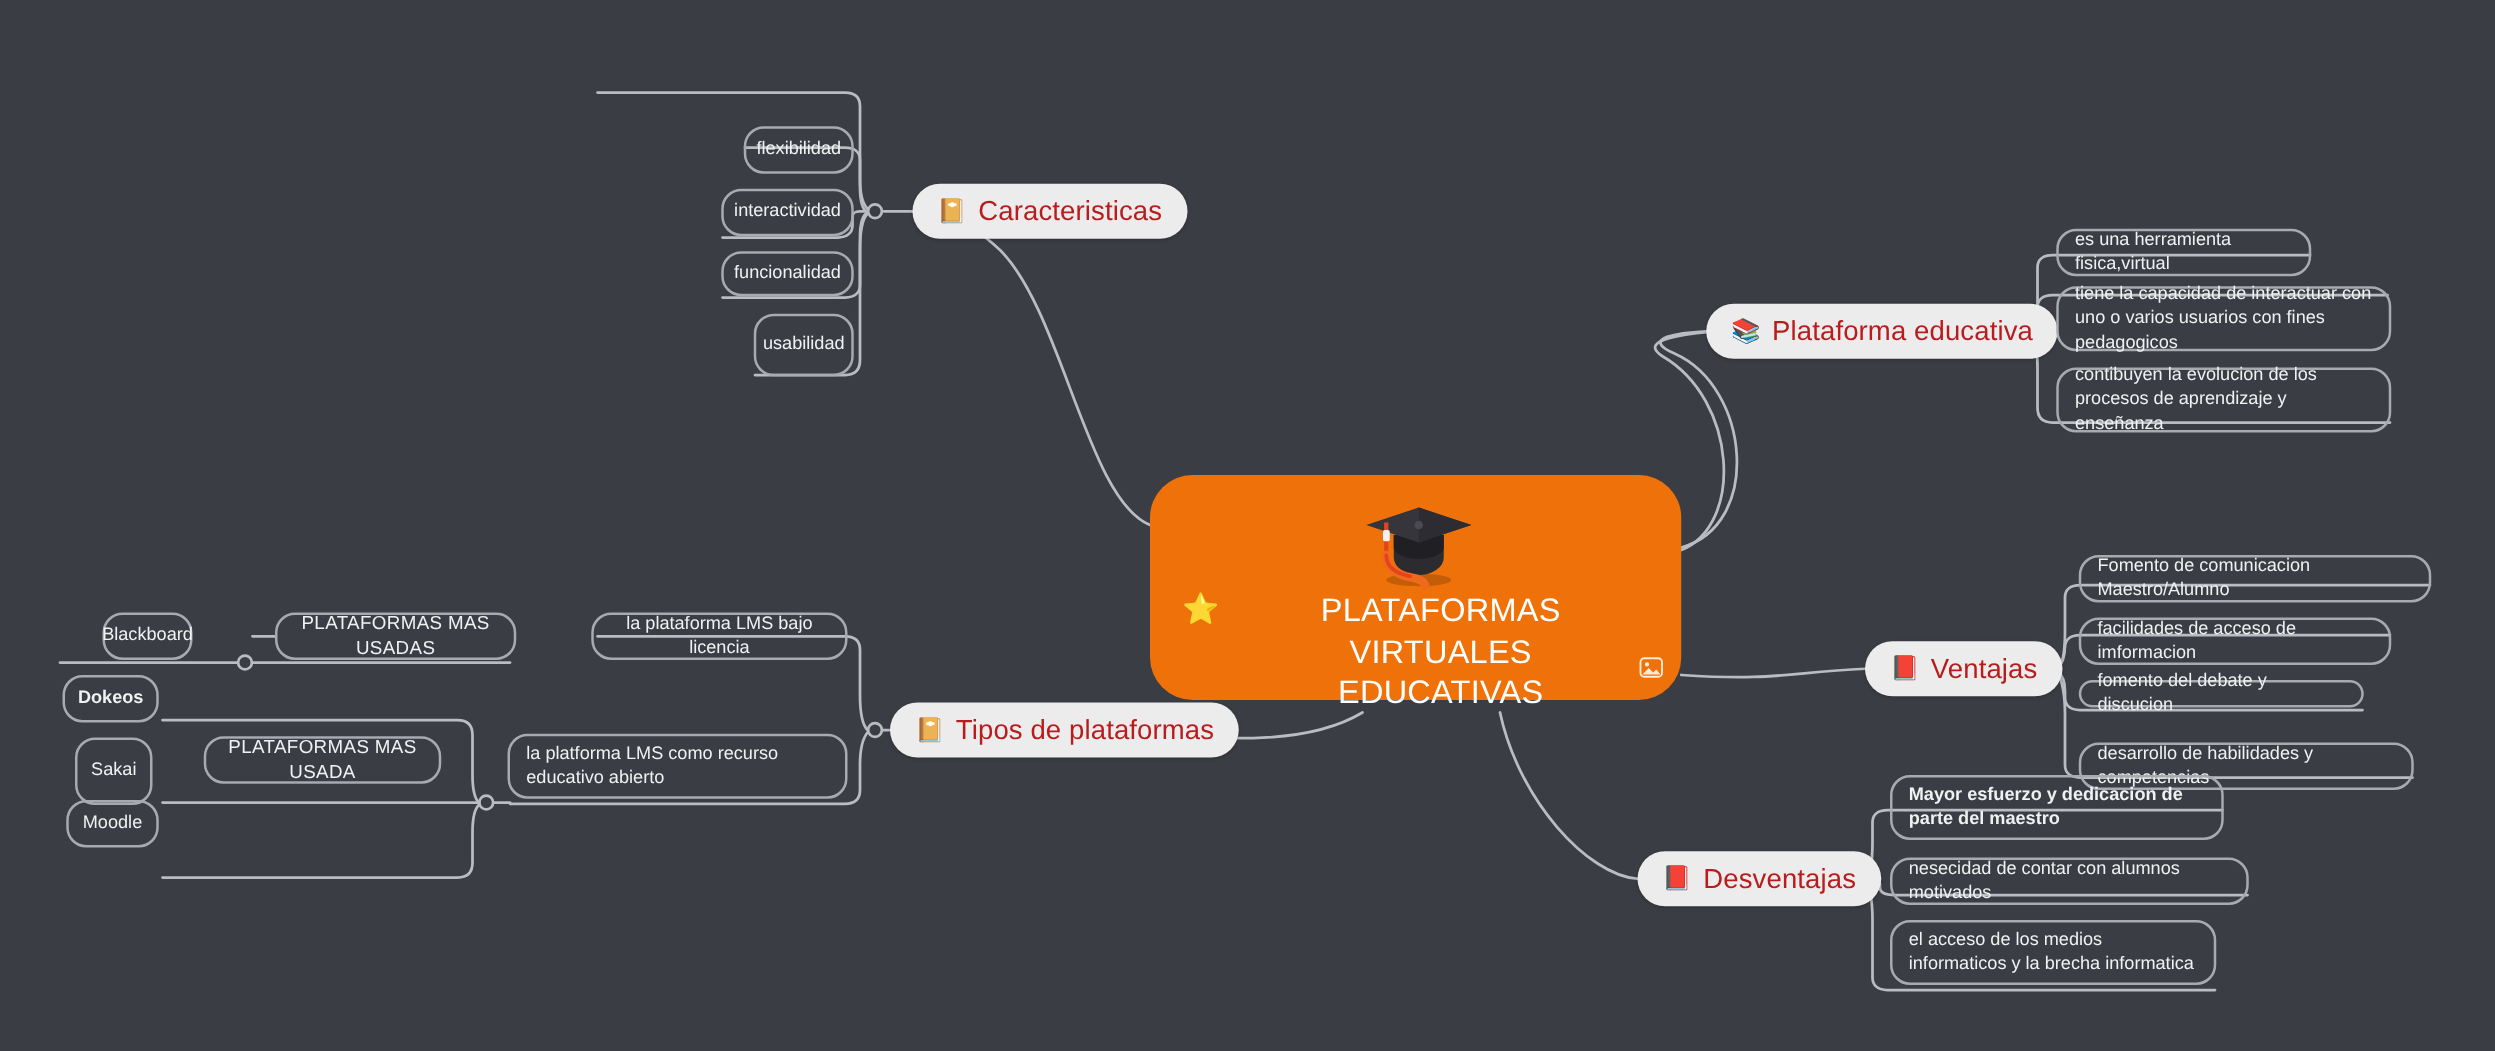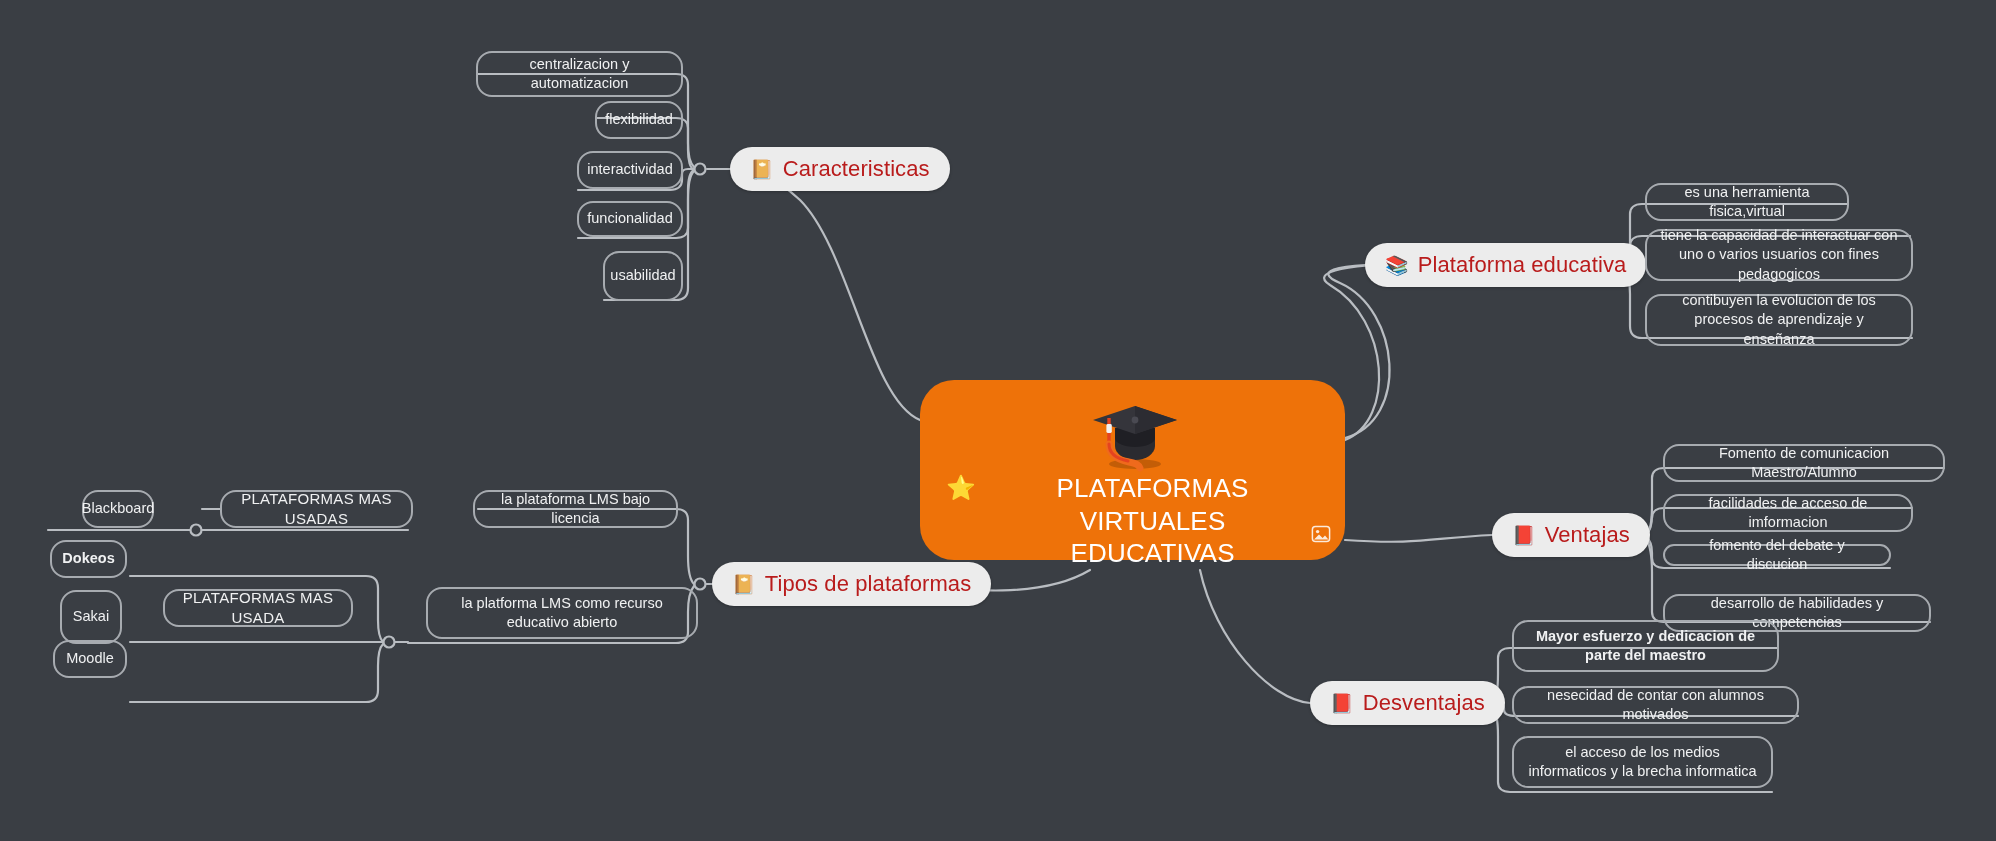--- a/index.html
+++ b/index.html
@@ -64,21 +64,20 @@
     position:absolute;
     border:2px solid #a7abb0;
     border-radius:16px;
     background:transparent;
     color:#f0f1f2;
     font-size:14.5px;
     line-height:1.32;
     display:flex;align-items:center;
     box-sizing:border-box;
     padding:5px 13px;
-    text-align:center;
   }
   .leaf.caps{font-size:15px;letter-spacing:.3px;}
   .leaf.center-txt{justify-content:center;text-align:center;}
 </style>
 </head>
 <body>
 
 <div id="canvas">
 
   <svg id="links" viewBox="0 0 1996 841" xmlns="http://www.w3.org/2000/svg">
@@ -191,41 +190,40 @@
   <div class="branch" style="left:1310px;top:681px;">
     <span class="bemoji">📕</span>
     <span class="blabel">Desventajas</span>
   </div>
 
   <div class="branch" style="left:712px;top:562px;">
     <span class="bemoji">📔</span>
     <span class="blabel">Tipos de plataformas</span>
   </div>
 
-  <div class="leaf center-txt" style="left:476px;top:51px;width:207px;height:46px;">centralizacion y automatizacion</div>
   <div class="leaf center-txt" style="left:595px;top:101px;width:88px;height:38px;">flexibilidad</div>
   <div class="leaf center-txt" style="left:577px;top:151px;width:106px;height:38px;">interactividad</div>
   <div class="leaf center-txt" style="left:577px;top:201px;width:106px;height:36px;">funcionalidad</div>
   <div class="leaf center-txt" style="left:603px;top:251px;width:80px;height:50px;">usabilidad</div>
 
   <div class="leaf" style="left:1645px;top:183px;width:204px;height:38px;">es una herramienta fisica,virtual</div>
   <div class="leaf" style="left:1645px;top:229px;width:268px;height:52px;">tiene la capacidad de interactuar con uno o varios usuarios con fines pedagogicos</div>
   <div class="leaf" style="left:1645px;top:294px;width:268px;height:52px;">contibuyen la evolucion de los procesos de aprendizaje y enseñanza</div>
 
   <div class="leaf" style="left:1663px;top:444px;width:282px;height:38px;">Fomento de comunicacion Maestro/Alumno</div>
   <div class="leaf" style="left:1663px;top:494px;width:250px;height:38px;">facilidades de acceso de imformacion</div>
   <div class="leaf" style="left:1663px;top:544px;width:228px;height:22px;">fomento del debate y discucion</div>
   <div class="leaf" style="left:1663px;top:594px;width:268px;height:38px;">desarrollo de habilidades y competencias</div>
 
   <div class="leaf" style="left:1512px;top:620px;width:267px;height:52px;font-weight:bold;">Mayor esfuerzo y dedicacion de parte del maestro</div>
   <div class="leaf" style="left:1512px;top:686px;width:287px;height:38px;">nesecidad de contar con alumnos motivados</div>
   <div class="leaf" style="left:1512px;top:736px;width:261px;height:52px;">el acceso de los medios informaticos y la brecha informatica</div>
 
   <div class="leaf center-txt" style="left:473px;top:490px;width:205px;height:38px;">la plataforma LMS bajo licencia</div>
-  <div class="leaf" style="left:406px;top:587px;width:272px;height:52px;margin-left:20px;">la platforma LMS como recurso educativo abierto</div>
+  <div class="leaf" style="left:406px;top:587px;width:272px;height:52px;">la platforma LMS como recurso educativo abierto</div>
 
   <div class="leaf caps center-txt" style="left:220px;top:490px;width:193px;height:38px;">PLATAFORMAS MAS USADAS</div>
   <div class="leaf center-txt" style="left:82px;top:490px;width:72px;height:38px;">Blackboard</div>
 
   <div class="leaf caps center-txt" style="left:163px;top:589px;width:190px;height:38px;">PLATAFORMAS MAS USADA</div>
   <div class="leaf center-txt" style="left:50px;top:540px;width:77px;height:38px;font-weight:bold;">Dokeos</div>
   <div class="leaf center-txt" style="left:60px;top:590px;width:62px;height:54px;">Sakai</div>
   <div class="leaf center-txt" style="left:53px;top:640px;width:74px;height:38px;">Moodle</div>
 
 </div>

